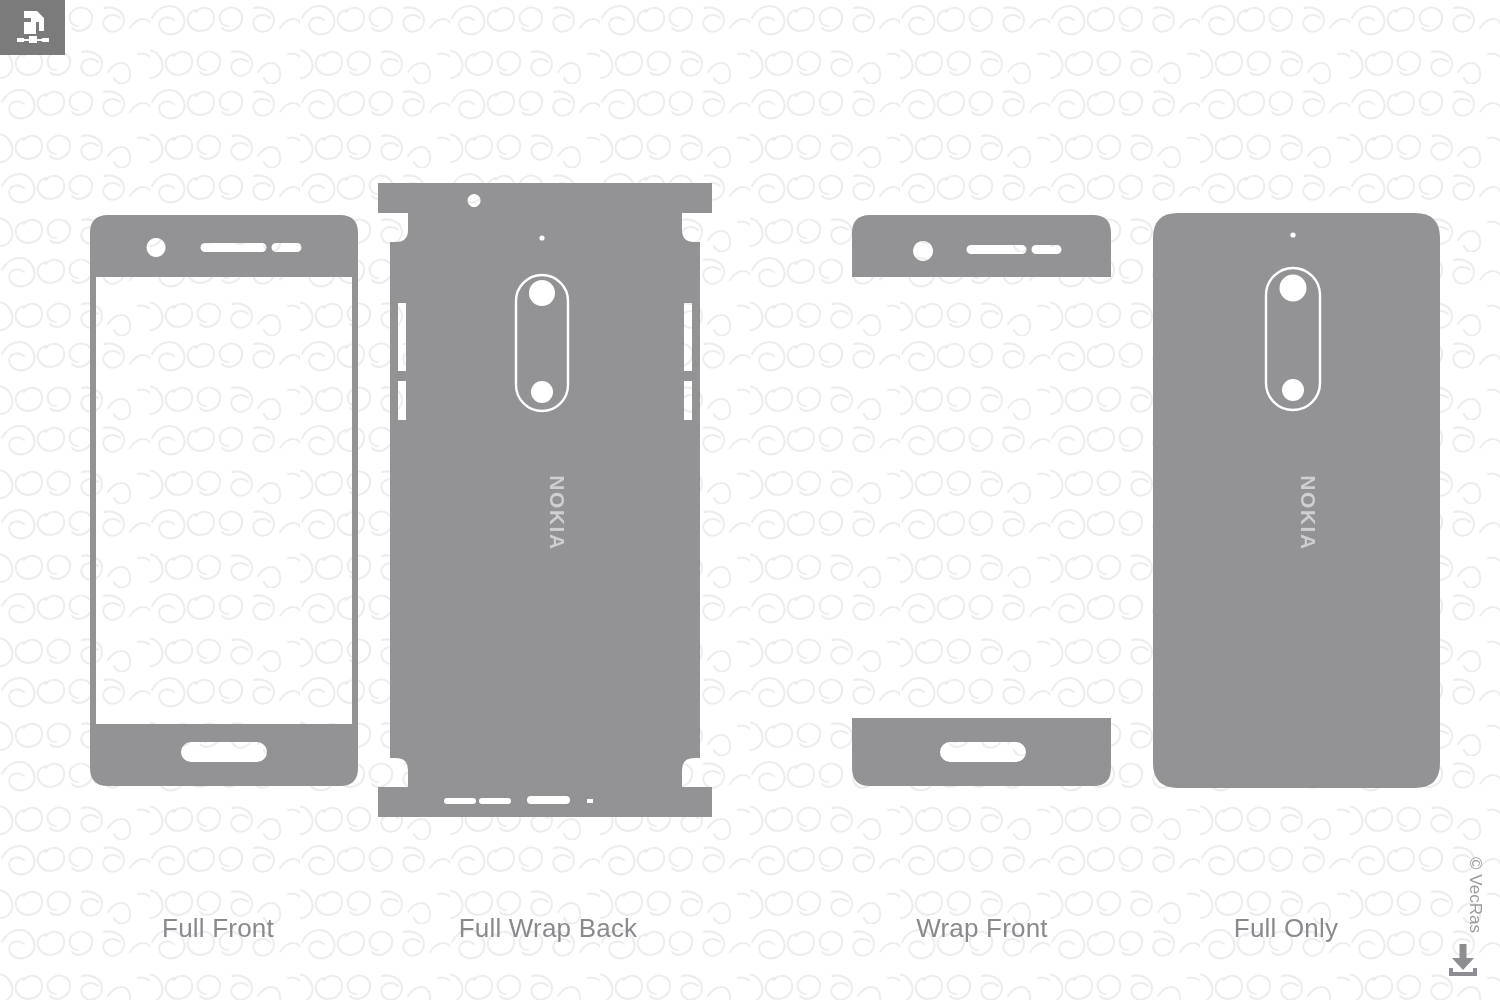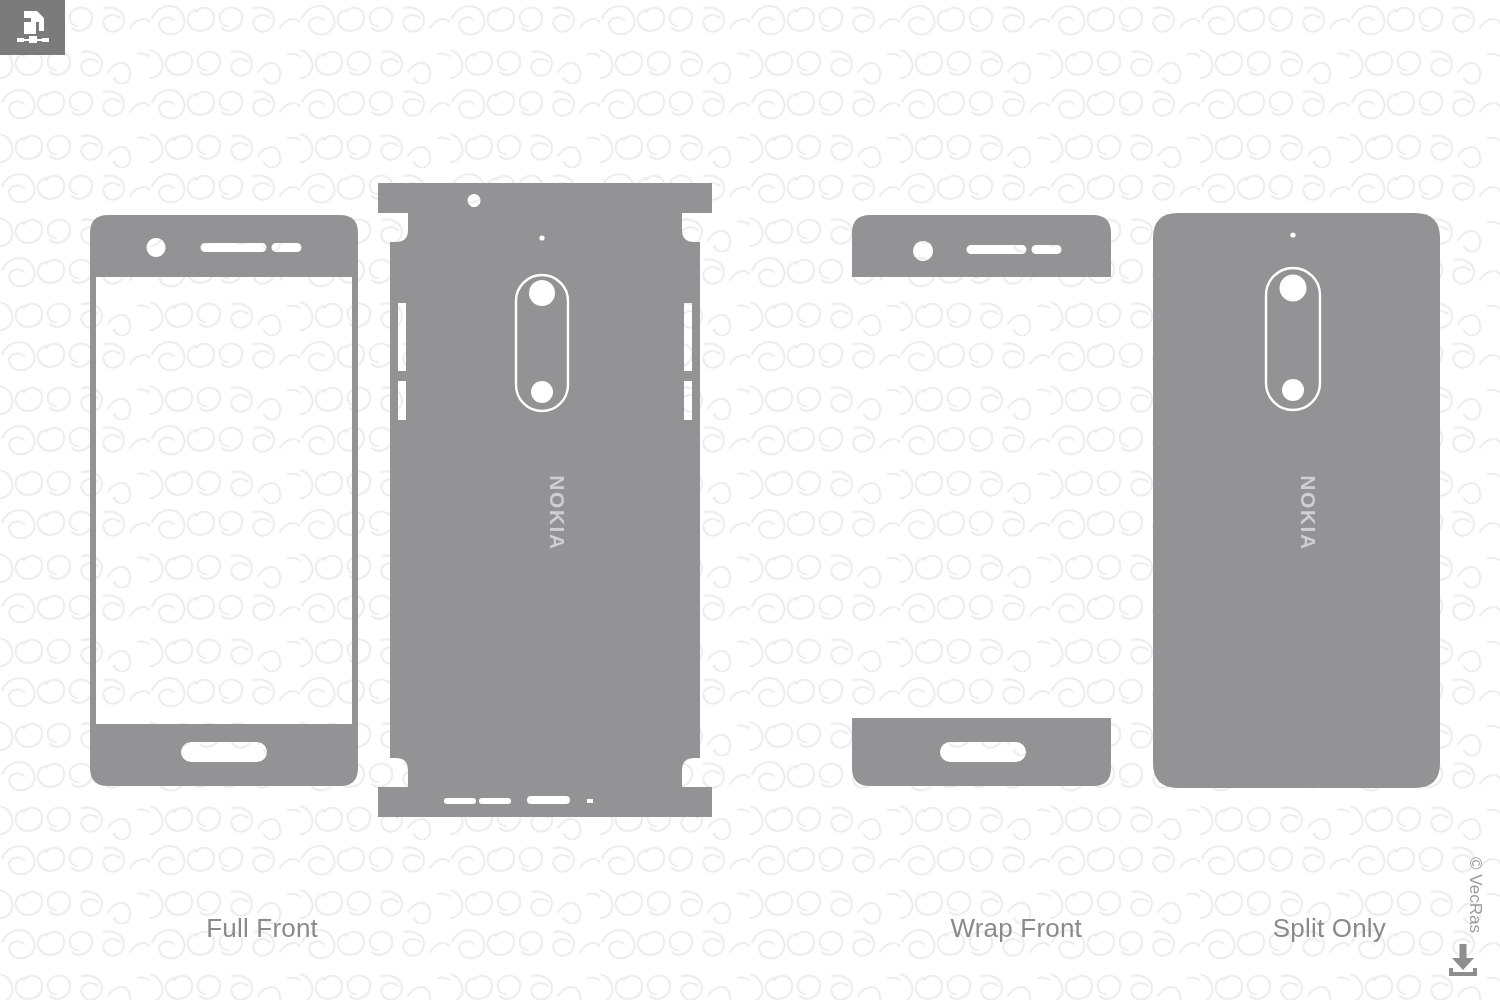--- a/index.html
+++ b/index.html
@@ -47,21 +47,21 @@
   }
 
   
   .panel-label {
     position: absolute;
     z-index: 4;
     color: #8a8a8e;
     font-size: 26px;
     font-family: "Liberation Sans", sans-serif;
     white-space: nowrap;
-    text-align: right;
+    text-align: center;
     letter-spacing: 0.2px;
   }
   #copyright-wrap {
     position: absolute;
     right: 14px;
     top: 850px;
     width: 22px;
     height: 90px;
     z-index: 5;
   }
@@ -204,22 +204,23 @@
       <path fill="#ffffff" d="M9 2 h13 l7 7 v13 h-5 v-9 h-8 v-4 h-7 z"></path>
       <path fill="#ffffff" d="M9 13 h12 v12 h-12 z"></path>
       <rect x="14" y="27" width="8" height="7" fill="#ffffff"></rect>
       <rect x="2" y="29" width="7" height="4" fill="#ffffff"></rect>
       <rect x="27" y="29" width="7" height="4" fill="#ffffff"></rect>
       <rect x="8" y="30" width="20" height="2" fill="#ffffff"></rect>
     </svg>
   </div>
 
   <div class="panel-label" style="left:118px; top:913px; width:200px;">Full Front</div>
+  <div class="panel-label" style="left:418px; top:913px; width:260px;">Full Wrap Back</div>
   <div class="panel-label" style="left:882px; top:913px; width:200px;">Wrap Front</div>
-  <div class="panel-label" style="left:1186px; top:913px; width:200px;">Split Only</div>
+  <div class="panel-label" style="left:1186px; top:913px; width:200px;">Full Only</div>
 
   <div id="copyright-wrap">
     <span id="copyright-text">© VecRas</span>
   </div>
 
   <div id="download-btn">
     <svg width="38" height="40" viewBox="0 0 38 40" xmlns="http://www.w3.org/2000/svg">
       <g fill="#8e8e92">
         <rect x="15.5" y="4" width="7" height="17"></rect>
         <path d="M19 30 L8 18 h22 Z"></path>

